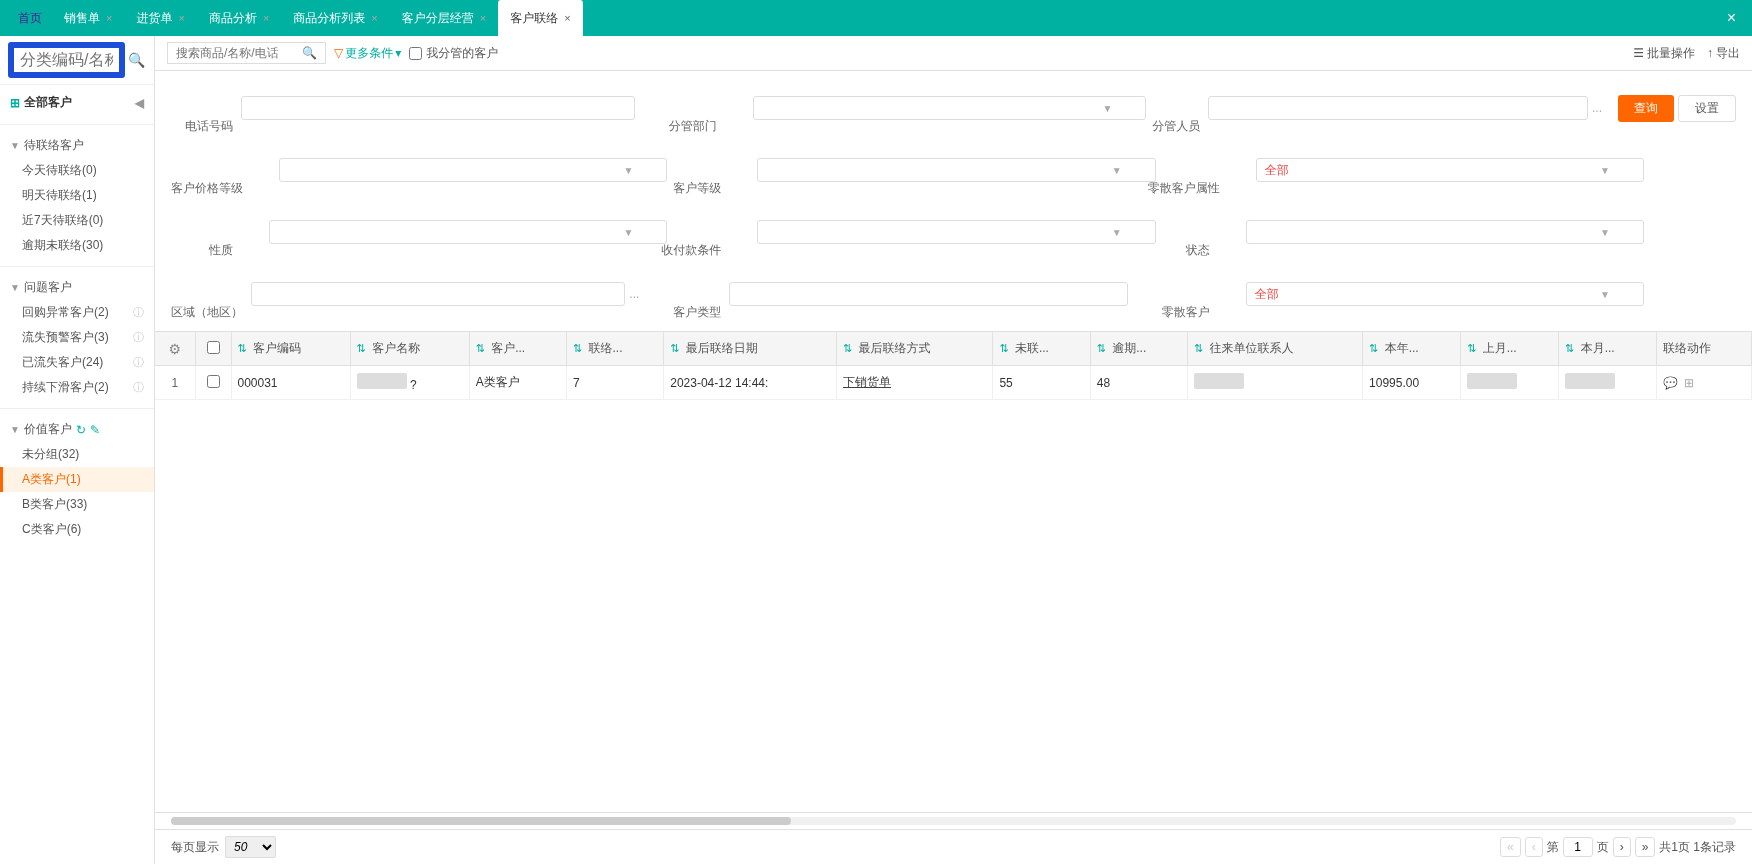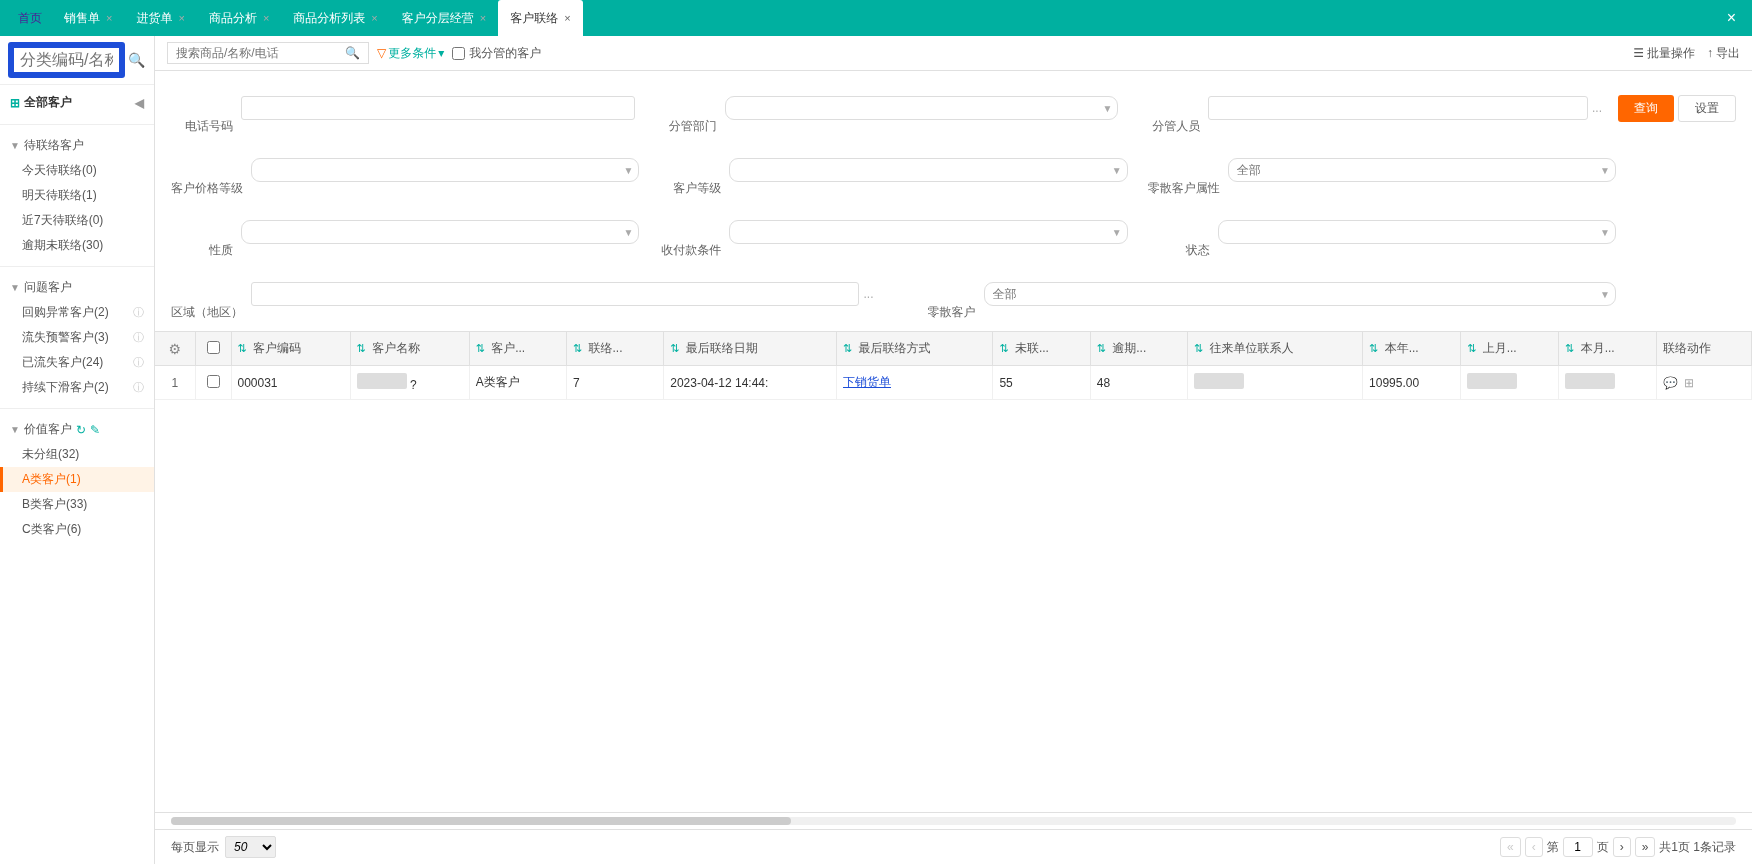--- a/index.html
+++ b/index.html
@@ -166,21 +166,21 @@
       align-items: center;
       border-bottom: 1px solid #e0e0e0;
       gap: 8px;
     }
     .toolbar-search {
       display: flex;
       align-items: center;
       border: 1px solid #ddd;
       border-radius: 0;
       padding: 3px 8px;
-      width: 202px;
+      width: 159px;
       background: #fff;
     }
     .toolbar-search input {
       border: none;
       outline: none;
       font-size: 12px;
       width: 100%;
       color: #999;
     }
     .toolbar-search .icon { color: #00b0a0; margin-left: 4px; cursor: pointer; }
@@ -253,27 +253,28 @@
       min-width: 0;
     }
     .filter-select-wrap {
       flex: 1;
       position: relative;
       min-width: 0;
     }
     .filter-select-wrap select {
       width: 100%;
       border: 1px solid #ddd;
-      border-radius: 9px;
+      border-radius: 3px;
       padding: 4px 24px 4px 8px;
       font-size: 12px;
       outline: none;
       background: white;
       appearance: none;
-      color: #737373;
+      color: #ef4444;
+      margin-left: 28px;
     }
     .filter-select-wrap .arrow-down {
       position: absolute;
       right: 6px;
       top: 50%;
       transform: translateY(-50%);
       color: #aaa;
       font-size: 10px;
       pointer-events: none;
     }
@@ -345,21 +346,21 @@
     tbody tr {
       border-bottom: 1px solid #f0f0f0;
     }
     tbody td {
       padding: 7px 6px;
       color: #333;
       white-space: nowrap;
       border-right: 1px solid #f0f0f0;
     }
     tbody td:first-child { text-align: center; color: #666; }
-    .td-link { color: #1d4ed8; text-decoration: underline; cursor: pointer; font-family: Liberation Serif, serif; }
+    .td-link { color: #404040; text-decoration: underline; cursor: pointer; font-family: Liberation Serif, serif; }
     .td-masked {
       background: #ddd;
       color: #ddd;
       border-radius: 2px;
       display: inline-block;
       width: 50px;
       height: 16px;
     }
     .action-icons { display: flex; gap: 6px; color: #aaa; cursor: pointer; }
     .row-checkbox { cursor: pointer; }
@@ -664,20 +665,24 @@
         <div style="width:120px;"></div>
       </div>
 
       <div class="filter-row">
         <div class="filter-field">
           <span class="filter-label">区域（地区）</span>
           <input class="filter-input" type="text" value="" style="flex: 1 1 0%;">
           <span class="filter-dots">...</span>
         </div>
         <div class="filter-separator"></div>
+        <div class="filter-field">
+          <span class="filter-label">客户类型</span>
+          <input class="filter-input" type="text" value="" style="">
+        </div>
         <div class="filter-separator"></div>
         <div class="filter-field">
           <span class="filter-label">零散客户</span>
           <div class="filter-select-wrap">
             <select><option>全部</option></select>
             <span class="arrow-down">▼</span>
           </div>
         </div>
         <div style="width:120px;"></div>
       </div>

